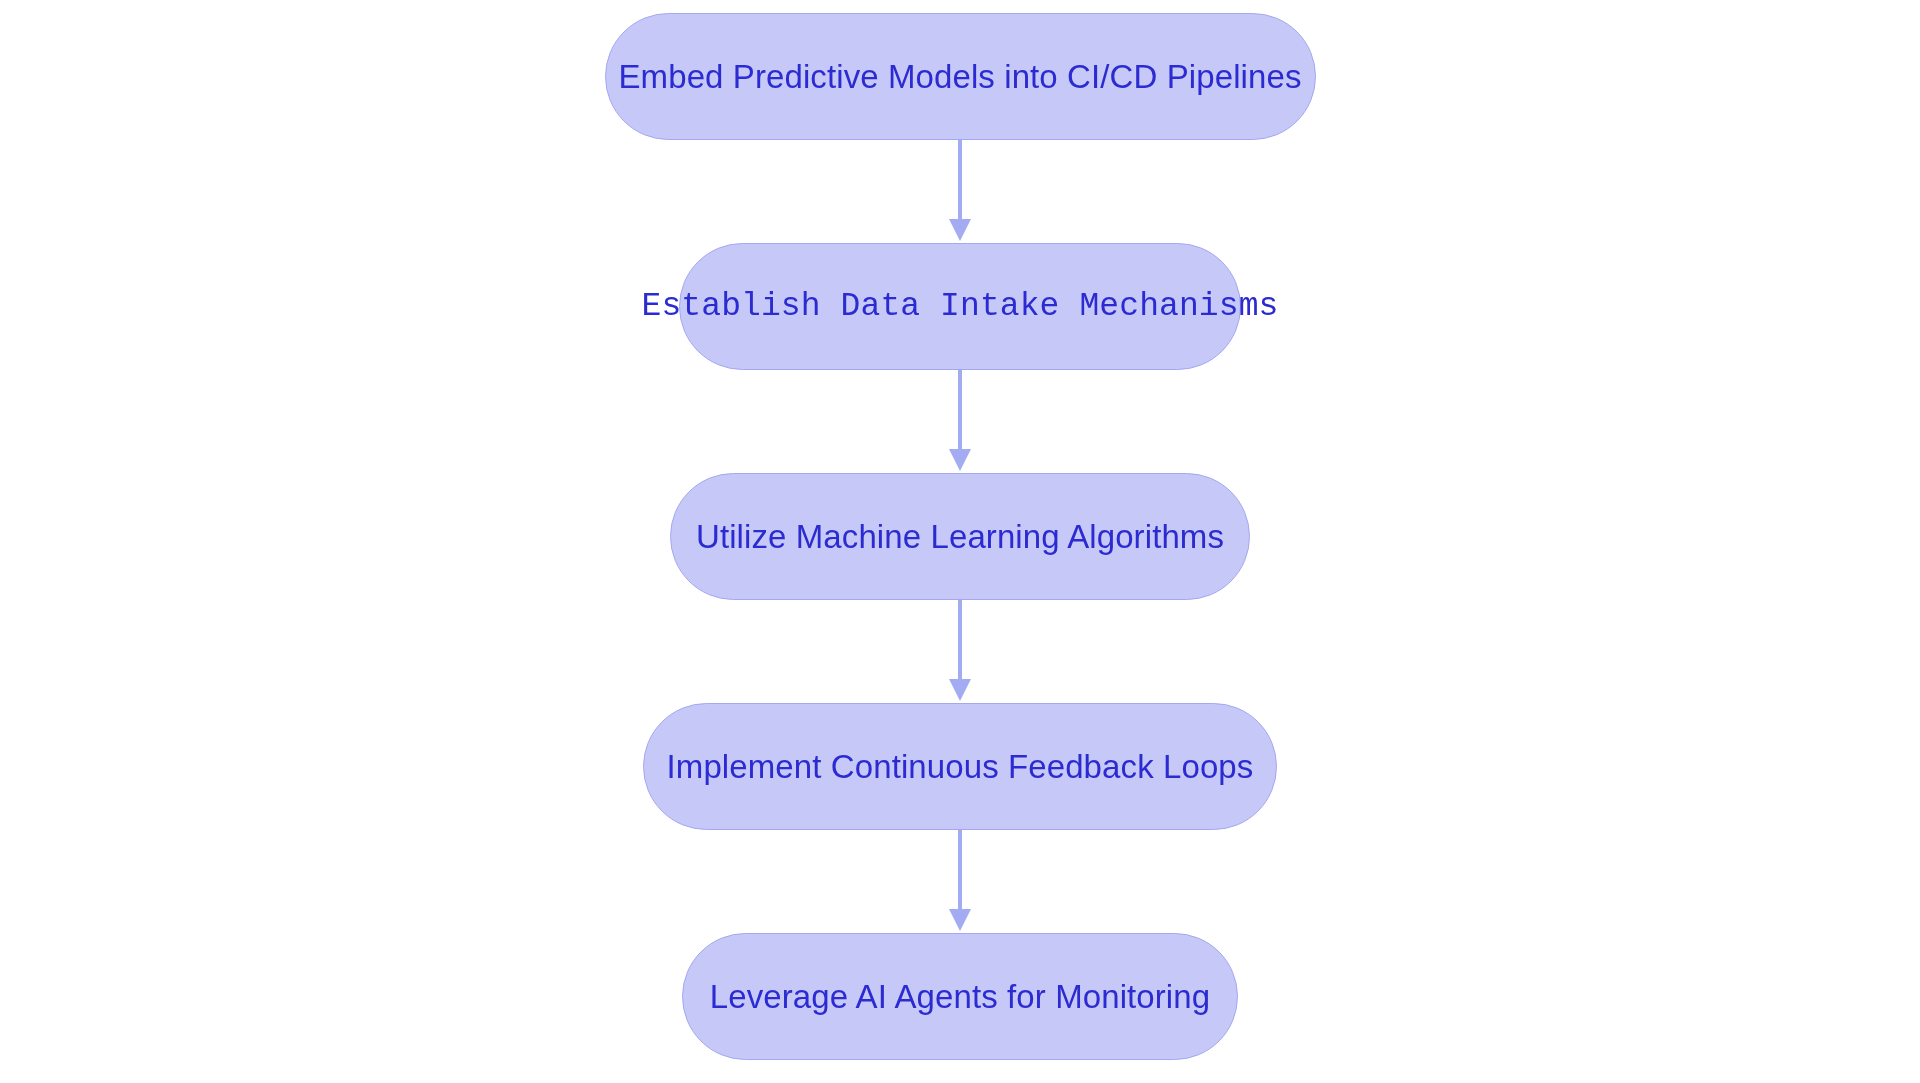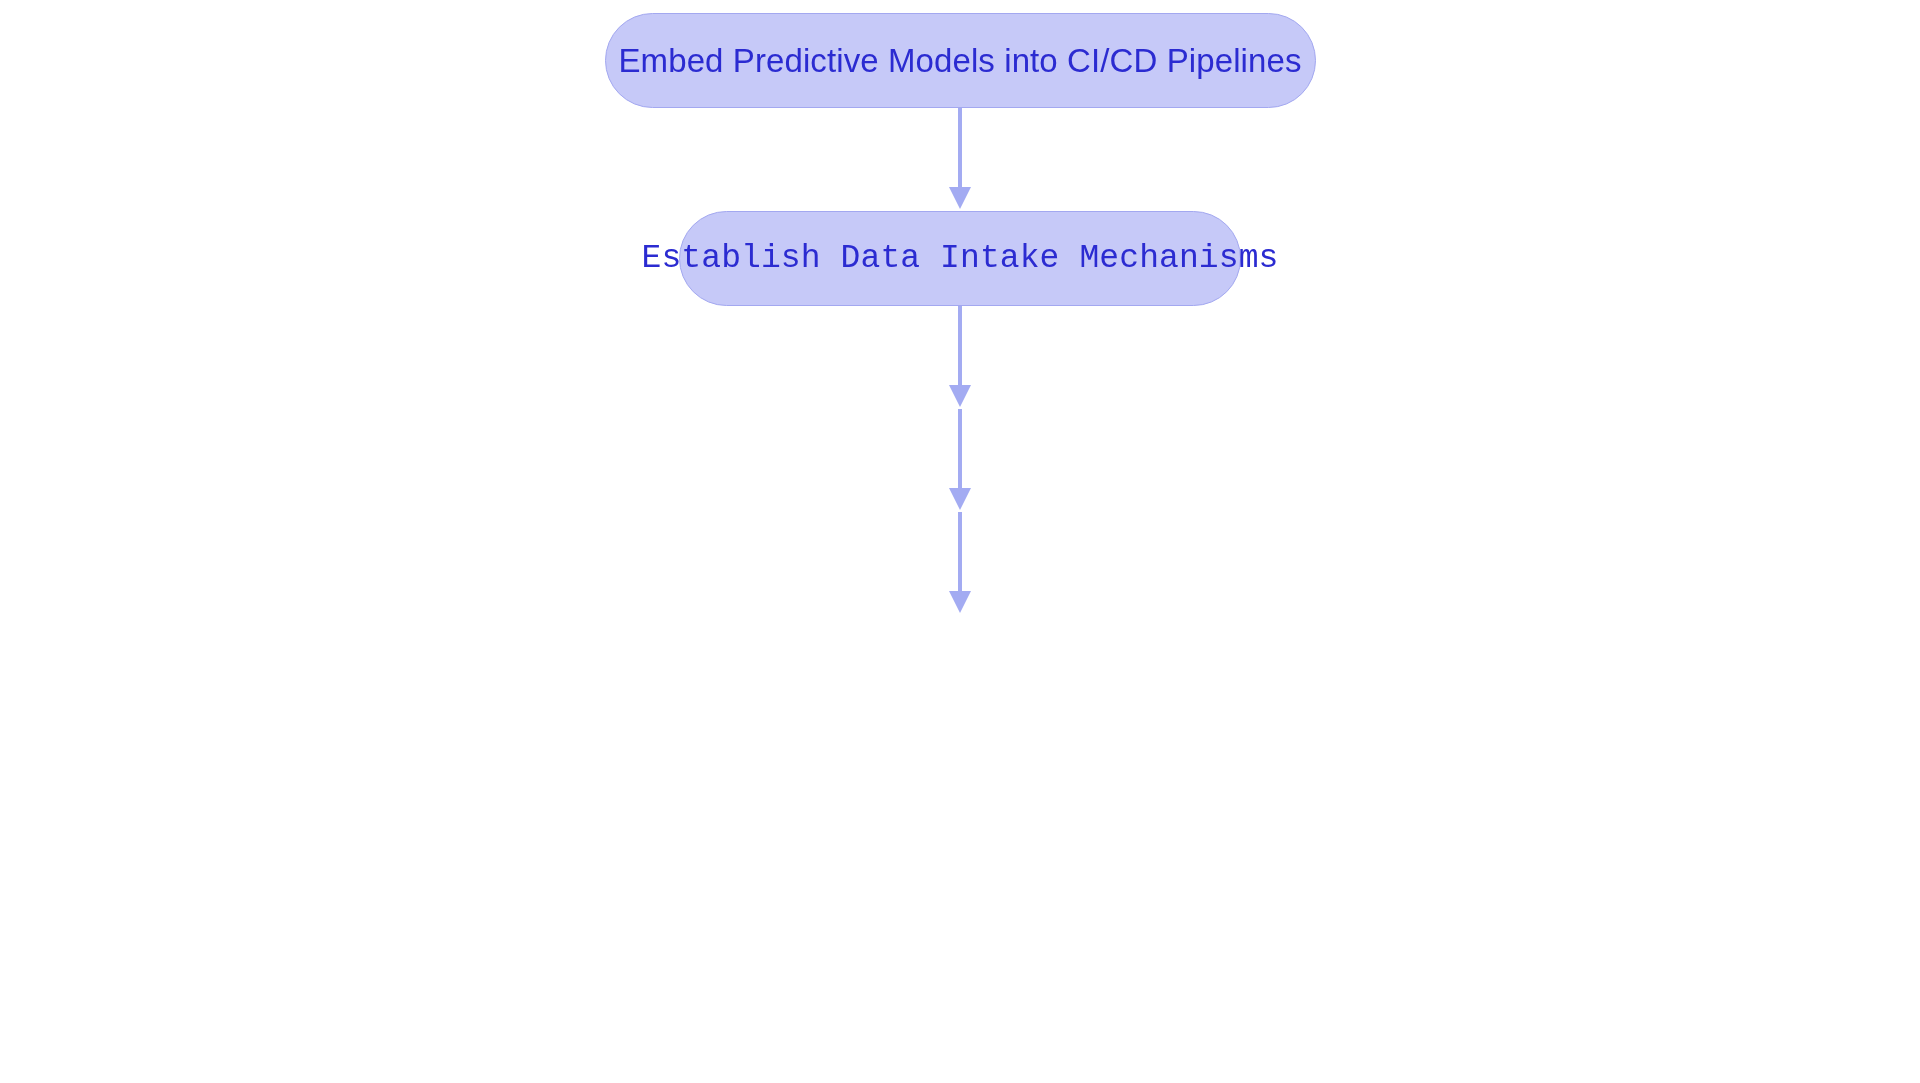--- a/index.html
+++ b/index.html
@@ -20,21 +20,21 @@
     width: 1920px;
     height: 1083px;
     background: #ffffff;
     display: flex;
     flex-direction: column;
     align-items: center;
   }
 
   .node {
     box-sizing: border-box;
-    height: 95px;
+    height: 127px;
     background: #c6c9f8;
     border: 1.6px solid #a3a8f0;
     border-radius: 64px;
     display: flex;
     align-items: center;
     justify-content: center;
     flex: 0 0 auto;
   }
 
   .node-label {
@@ -75,26 +75,35 @@
 
   <div class="node node-2">
     <span class="node-label">Establish Data Intake Mechanisms</span>
   </div>
 
   <svg class="connector" viewBox="0 0 26 103" preserveAspectRatio="none" aria-hidden="true">
     <line x1="13" y1="0" x2="13" y2="82" stroke="#a3abf2" stroke-width="4"></line>
     <polygon points="13,101 2,79 24,79" fill="#a3abf2"></polygon>
   </svg>
 
+  <div class="node node-3">
+    <span class="node-label">Utilize Machine Learning Algorithms</span>
+  </div>
 
   <svg class="connector" viewBox="0 0 26 103" preserveAspectRatio="none" aria-hidden="true">
     <line x1="13" y1="0" x2="13" y2="82" stroke="#a3abf2" stroke-width="4"></line>
     <polygon points="13,101 2,79 24,79" fill="#a3abf2"></polygon>
   </svg>
 
+  <div class="node node-4">
+    <span class="node-label">Implement Continuous Feedback Loops</span>
+  </div>
 
   <svg class="connector" viewBox="0 0 26 103" preserveAspectRatio="none" aria-hidden="true">
     <line x1="13" y1="0" x2="13" y2="82" stroke="#a3abf2" stroke-width="4"></line>
     <polygon points="13,101 2,79 24,79" fill="#a3abf2"></polygon>
   </svg>
 
+  <div class="node node-5">
+    <span class="node-label">Leverage AI Agents for Monitoring</span>
+  </div>
 
 </div>
 
 </body></html>

